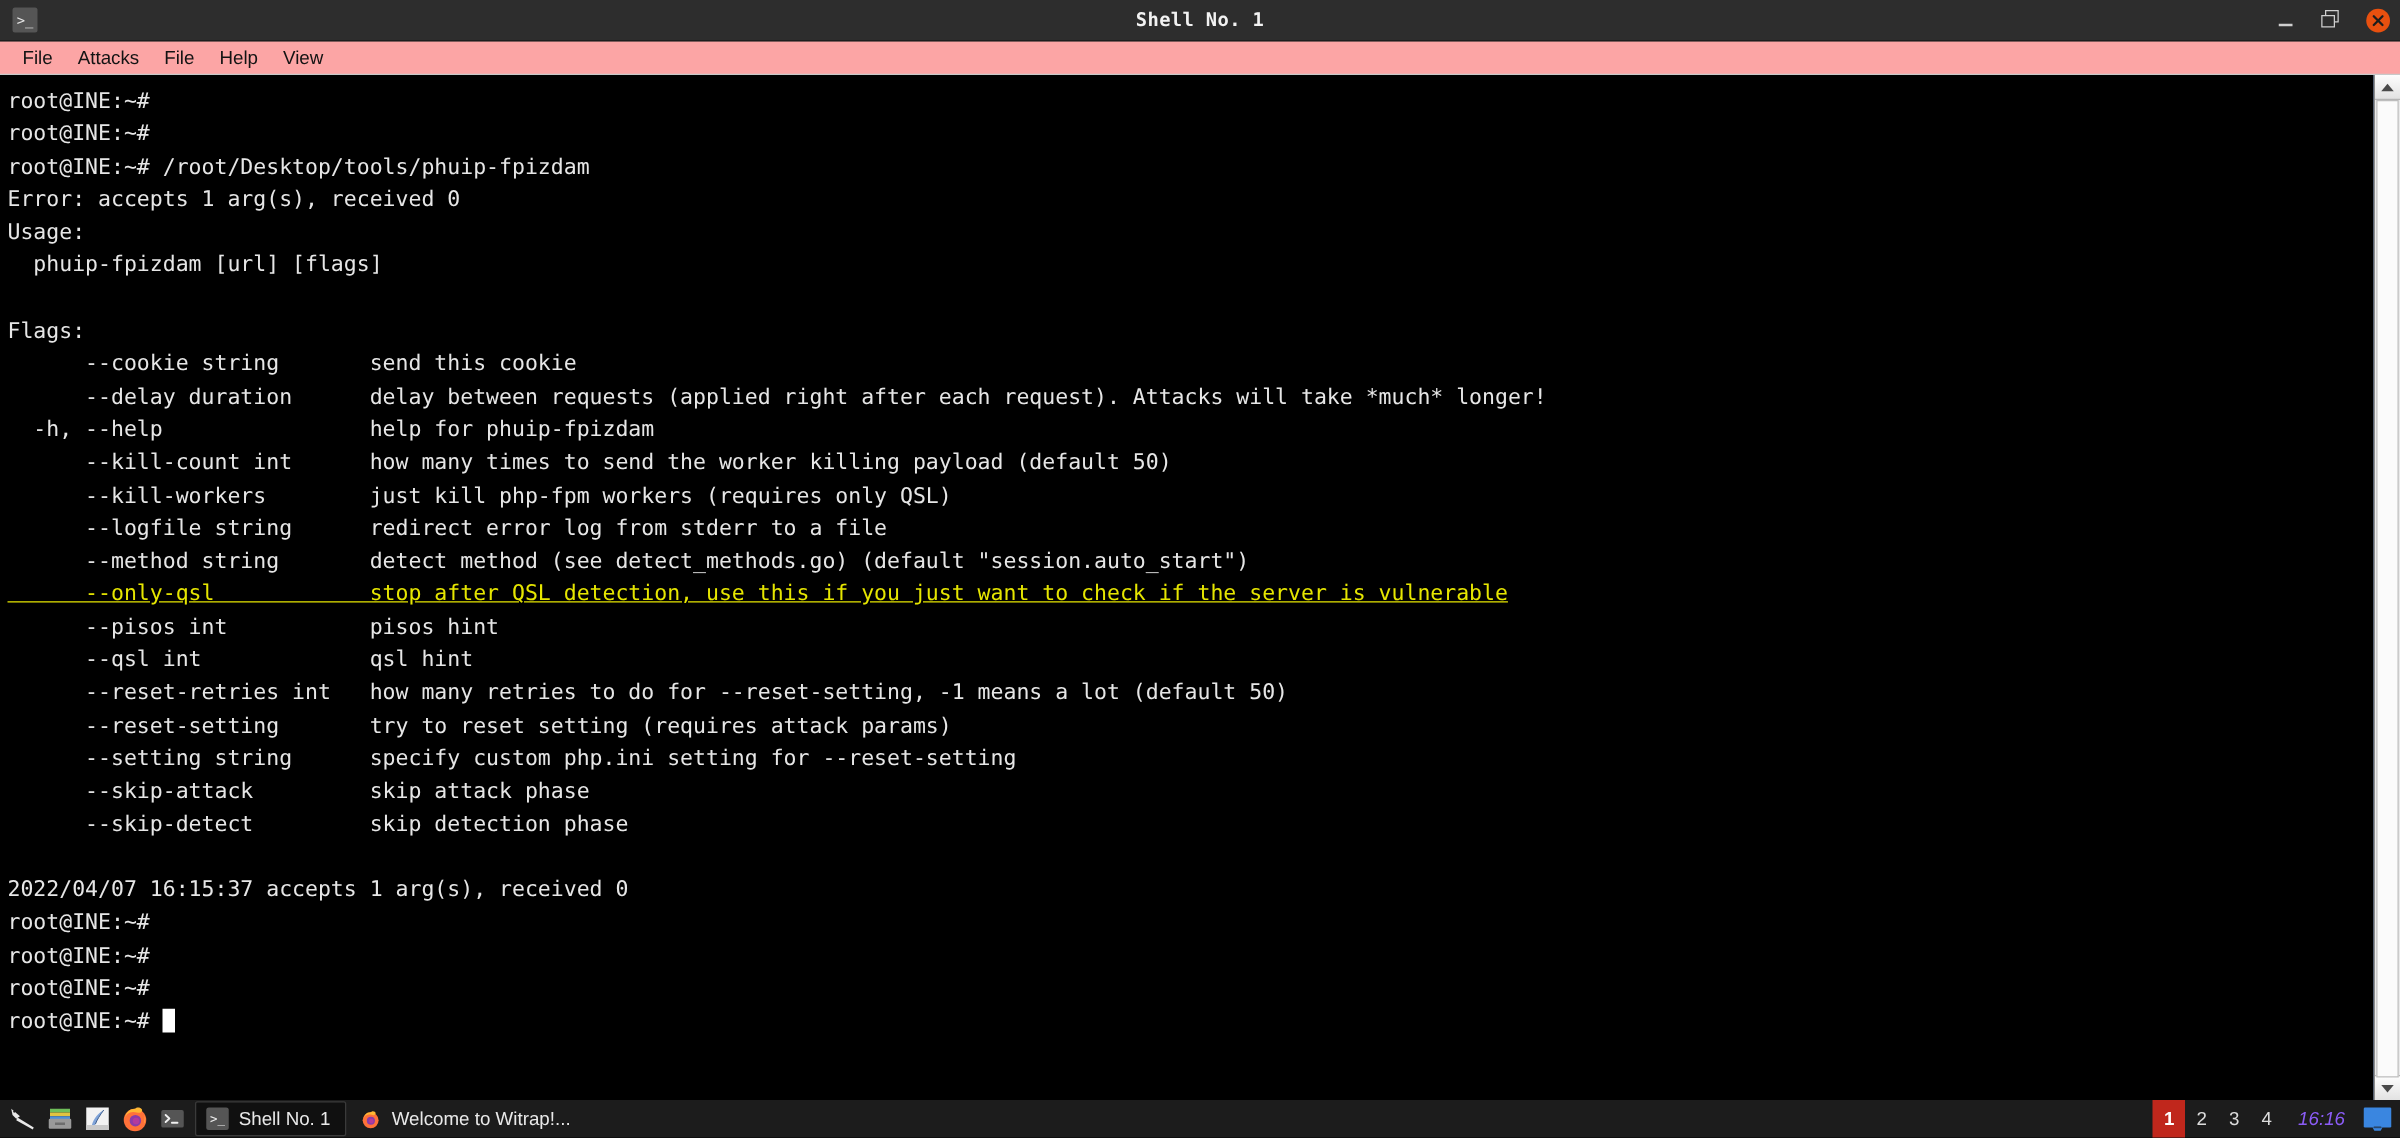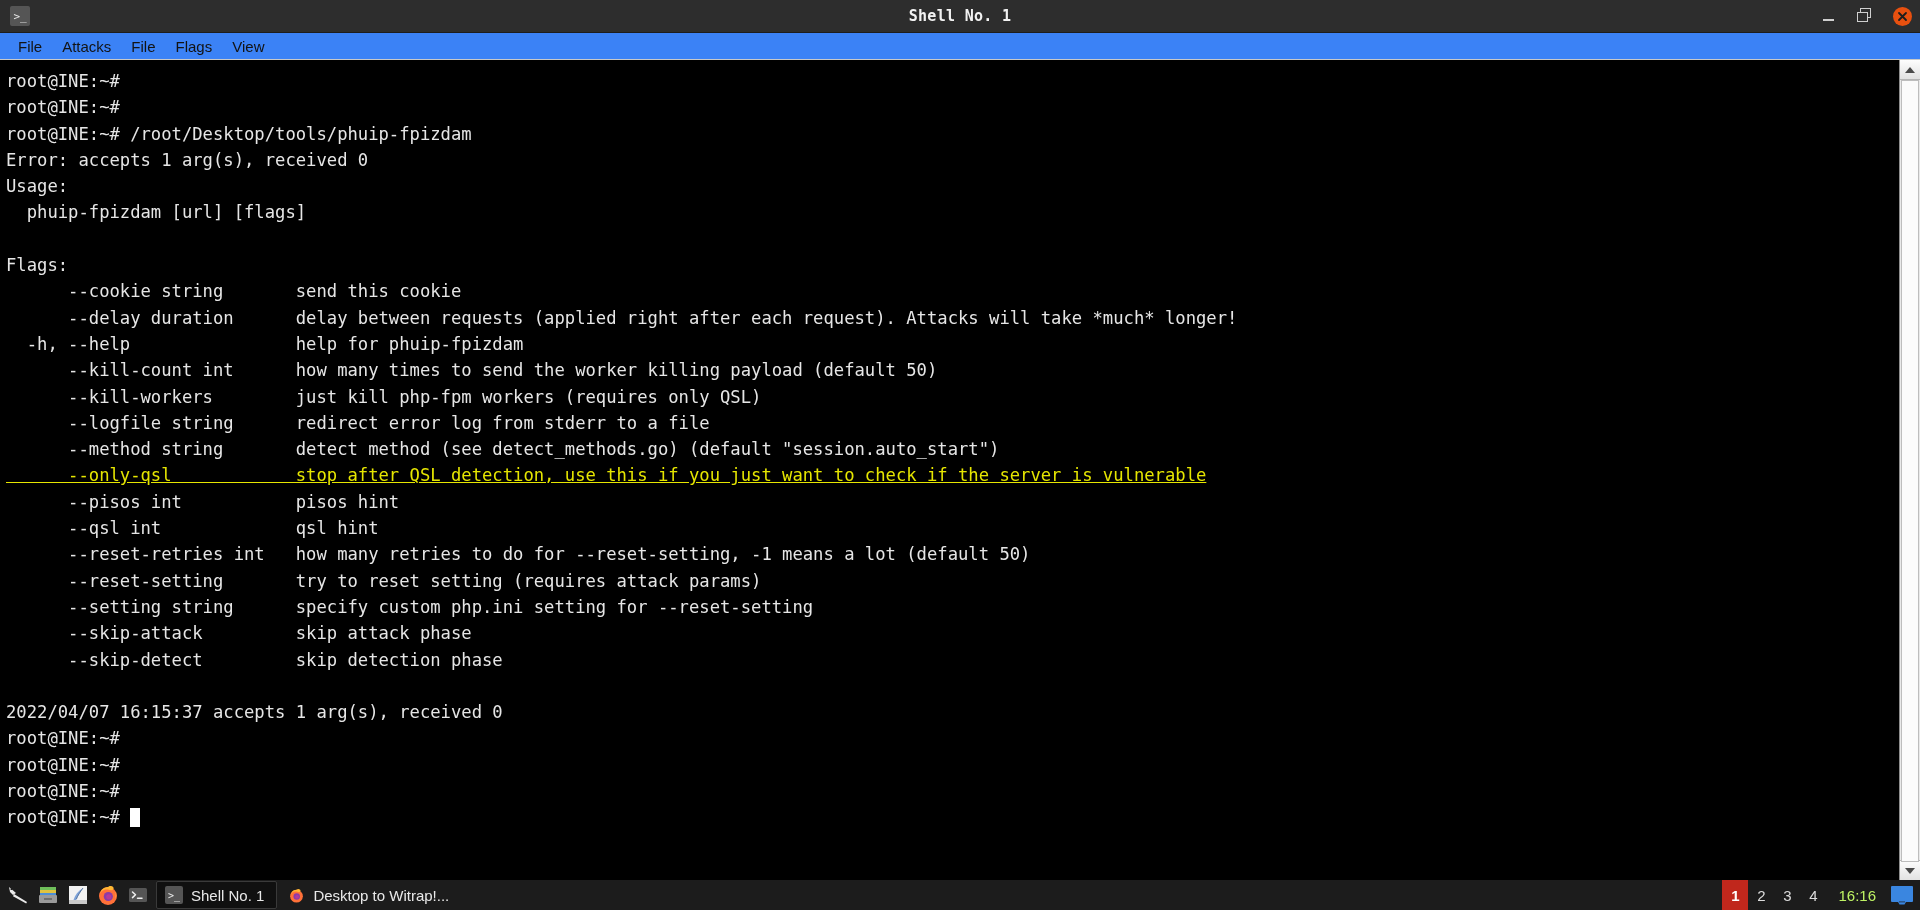--- a/index.html
+++ b/index.html
@@ -106,21 +106,21 @@
     background: #e8500f;
     display: flex;
     align-items: center;
     justify-content: center;
   }
   .btn-close svg { display:block; }
 
   
   .menubar {
     height: 26px;
-    background: #3b82f6;
+    background: #fca5a5;
     border-bottom: 1px solid #c9c9c9;
     display: flex;
     align-items: center;
     padding-left: 8px;
     flex: none;
   }
   .menu-item {
     font-family: "Liberation Sans", sans-serif;
     font-size: 15px;
     color: #131313;
@@ -283,24 +283,25 @@
     color: #dcdcdc;
     font-size: 15px;
     font-family: "Liberation Sans", sans-serif;
   }
   .ws.active {
     background: #c0271c;
     color: #ffffff;
     font-weight: bold;
   }
   .clock {
-    color: #bef264;
+    color: #8b5cf6;
     font-size: 15px;
     padding: 0 12px;
     font-family: "Liberation Sans", sans-serif;
+    font-style: italic;
   }
   .showdesk {
     width: 28px; height: 22px;
     margin-right: 4px;
     display:flex; align-items:center; justify-content:center;
   }
 </style>
 </head>
 <body>
 
@@ -320,21 +321,21 @@
           <path d="M2 2 L9 9 M9 2 L2 9" stroke="#1d1d1d" stroke-width="1.8" fill="none" stroke-linecap="round"></path>
         </svg>
       </div>
     </div>
   </div>
 
   <div class="menubar">
     <div class="menu-item">File</div>
     <div class="menu-item">Attacks</div>
     <div class="menu-item">File</div>
-    <div class="menu-item">Flags</div>
+    <div class="menu-item">Help</div>
     <div class="menu-item">View</div>
   </div>
 
   <div class="term-wrap">
     <div class="terminal" id="terminal-output"><div class="line"><span>root@INE:~#</span></div><div class="line"><span>root@INE:~#</span></div><div class="line"><span>root@INE:~# /root/Desktop/tools/phuip-fpizdam</span></div><div class="line"><span>Error: accepts 1 arg(s), received 0</span></div><div class="line"><span>Usage:</span></div><div class="line"><span>  phuip-fpizdam [url] [flags]</span></div><div class="line"><span></span></div><div class="line"><span>Flags:</span></div><div class="line"><span>      --cookie string       send this cookie</span></div><div class="line"><span>      --delay duration      delay between requests (applied right after each request). Attacks will take *much* longer!</span></div><div class="line"><span>  -h, --help                help for phuip-fpizdam</span></div><div class="line"><span>      --kill-count int      how many times to send the worker killing payload (default 50)</span></div><div class="line"><span>      --kill-workers        just kill php-fpm workers (requires only QSL)</span></div><div class="line"><span>      --logfile string      redirect error log from stderr to a file</span></div><div class="line"><span>      --method string       detect method (see detect_methods.go) (default "session.auto_start")</span></div><div class="line"><span class="yellow">      --only-qsl            stop after QSL detection, use this if you just want to check if the server is vulnerable</span></div><div class="line"><span>      --pisos int           pisos hint</span></div><div class="line"><span>      --qsl int             qsl hint</span></div><div class="line"><span>      --reset-retries int   how many retries to do for --reset-setting, -1 means a lot (default 50)</span></div><div class="line"><span>      --reset-setting       try to reset setting (requires attack params)</span></div><div class="line"><span>      --setting string      specify custom php.ini setting for --reset-setting</span></div><div class="line"><span>      --skip-attack         skip attack phase</span></div><div class="line"><span>      --skip-detect         skip detection phase</span></div><div class="line"><span></span></div><div class="line"><span>2022/04/07 16:15:37 accepts 1 arg(s), received 0</span></div><div class="line"><span>root@INE:~#</span></div><div class="line"><span>root@INE:~#</span></div><div class="line"><span>root@INE:~#</span></div><div class="line"><span>root@INE:~# </span><span class="cursor"></span></div></div>
     <div class="scrollbar">
       <div class="sb-btn">
         <span class="sb-arrow up"></span>
       </div>
       <div class="sb-track">
@@ -406,21 +407,21 @@
 
     <div class="task">
       <span class="task-ico">
         <svg width="17" height="17" viewBox="0 0 24 24">
           <circle cx="12" cy="13" r="9" fill="#ff7139"></circle>
           <path d="M12 4 C7 4 4 8 4 12.5 C4 9 7 6.5 10.5 6.5 C14 6.5 16 8.5 17.5 6 C18.5 4.2 16 2.5 13.5 3 Z" fill="#ffb733"></path>
           <circle cx="12.3" cy="13.5" r="4.6" fill="#8b3ca8"></circle>
           <circle cx="12.8" cy="13.8" r="2.6" fill="#c0399a" opacity="0.75"></circle>
         </svg>
       </span>
-      <span>Desktop to Witrap!...</span>
+      <span>Welcome to Witrap!...</span>
     </div>
   </div>
 
   <div class="tray">
     <div class="workspaces">
       <div class="ws active">1</div>
       <div class="ws">2</div>
       <div class="ws">3</div>
       <div class="ws">4</div>
     </div>

